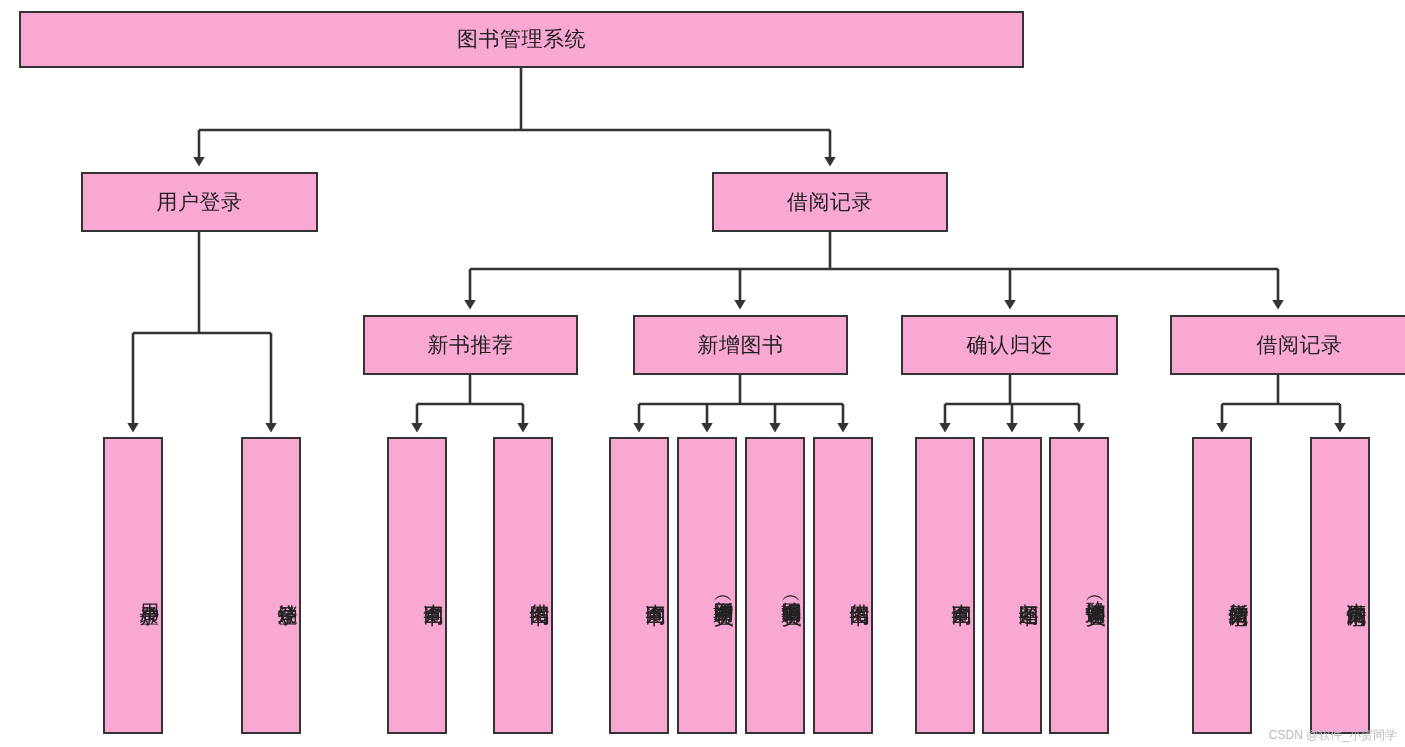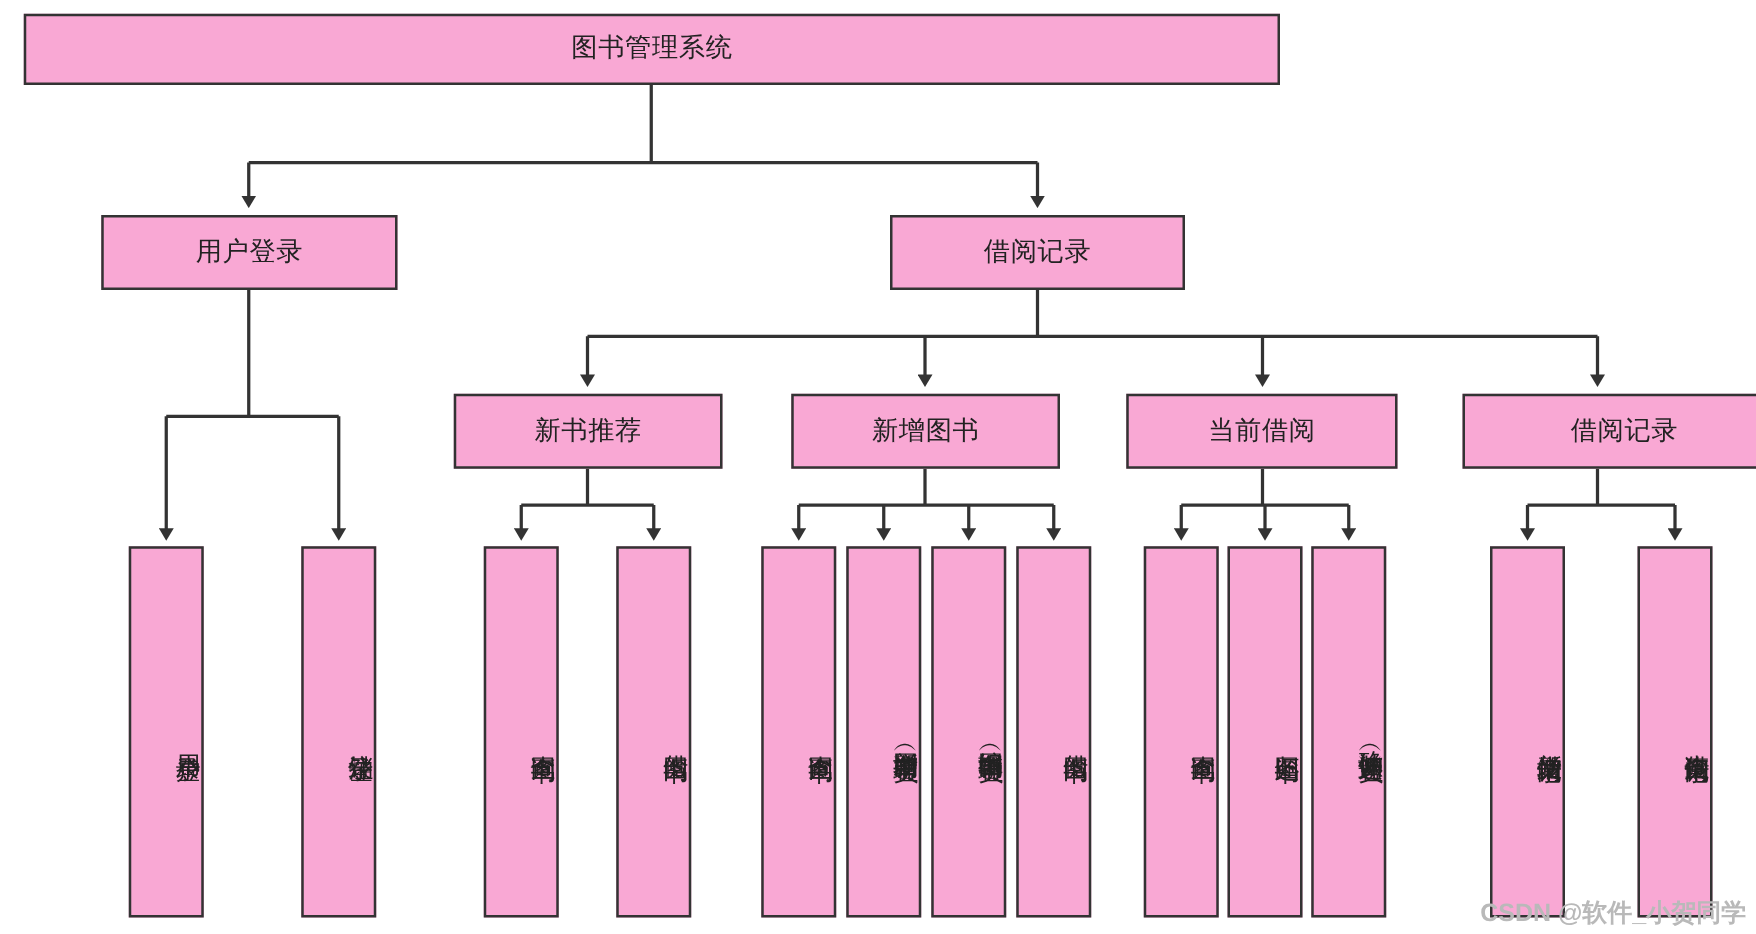--- a/index.html
+++ b/index.html
@@ -51,25 +51,24 @@
   }
   .node.vert > span {
     writing-mode: vertical-rl;
     text-orientation: upright;
     display: block;
   }
   #watermark {
     position: absolute;
     right: 8px;
     bottom: 3px;
-    font-size: 20px;
+    font-size: 12px;
     color: #b9b9b9;
     white-space: nowrap;
     pointer-events: none;
-    font-weight: bold;
   }
 </style>
 </head>
 <body>
 
 <div id="canvas">
 
   <svg id="wires" viewBox="0 0 1405 747">
     <defs>
       <marker id="arrow" markerWidth="10" markerHeight="12" refX="1.5" refY="6" orient="auto" markerUnits="userSpaceOnUse">
@@ -131,21 +130,21 @@
     <span>借阅记录</span>
   </div>
 
   <div class="node horiz" style="left:363px; top:315px; width:215px; height:60px;">
     <span>新书推荐</span>
   </div>
   <div class="node horiz" style="left:633px; top:315px; width:215px; height:60px;">
     <span>新增图书</span>
   </div>
   <div class="node horiz" style="left:901px; top:315px; width:217px; height:60px;">
-    <span>当前借阅</span>
+    <span>确认归还</span>
   </div>
   <div class="node horiz" style="left:1170px; top:315px; width:259px; height:60px;">
     <span>借阅记录</span>
   </div>
 
   <div class="node vert" style="left:103px; top:437px; width:60px; height:297px;">
     <span>用户登录</span>
   </div>
   <div class="node vert" style="left:241px; top:437px; width:60px; height:297px;">
     <span>注销登录</span>

